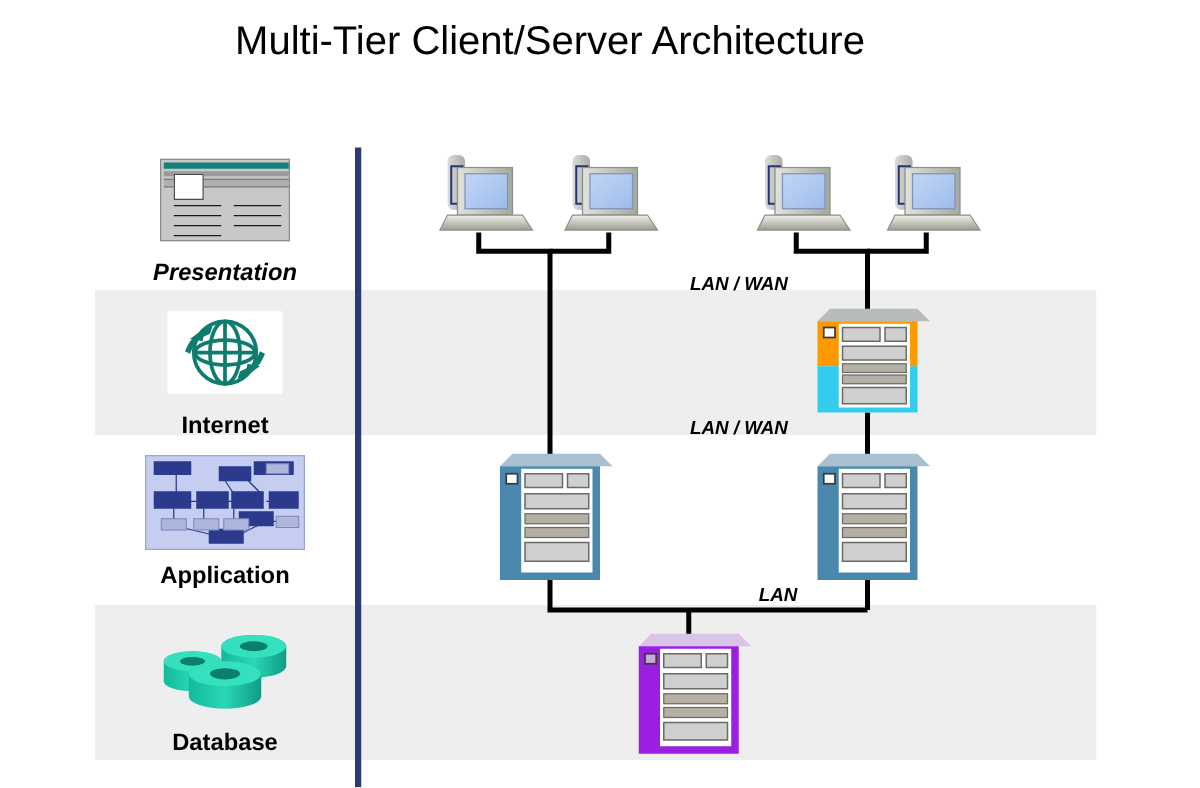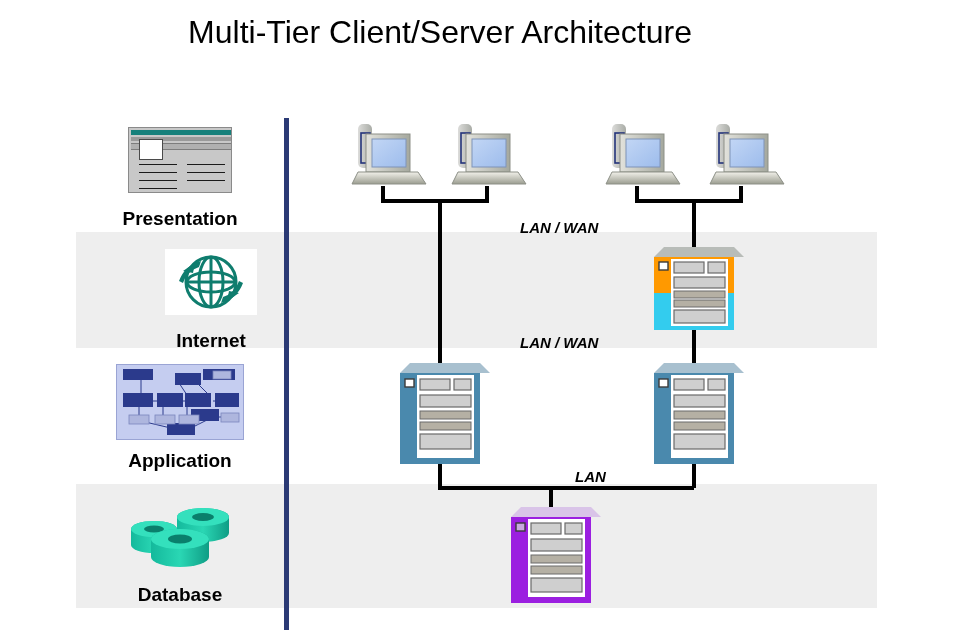--- a/index.html
+++ b/index.html
@@ -63,22 +63,22 @@
     display: flex;
     align-items: center;
     justify-content: center;
   }
   .tier-label {
     margin-top: 6px;
     font-size: 19px;
     font-weight: bold;
     color: #000000;
   }
-  #tier-presentation { top: 118px; }
-  #tier-internet     { top: 240px; padding-left: 31px; }
+  #tier-presentation { top: 118px; font-style: italic; }
+  #tier-internet     { top: 240px; }
   #tier-application  { top: 360px; }
   #tier-database     { top: 494px; }
 
   
   .win-icon {
     width: 104px;
     height: 66px;
     background: #c8c8c8;
     border: 1px solid #8a8a8a;
     position: relative;
@@ -146,20 +146,21 @@
     pointer-events: none;
   }
 
   .net-label {
     position: absolute;
     font-size: 15px;
     font-weight: bold;
     font-style: italic;
     color: #000000;
     white-space: nowrap;
+    margin-left: 32px;
   }
   #label-lanwan-1 { left: 520px; top: 219px; }
   #label-lanwan-2 { left: 520px; top: 334px; }
   #label-lan      { left: 575px; top: 468px; }
 </style>
 </head>
 <body>
 
 <div id="canvas">
 

